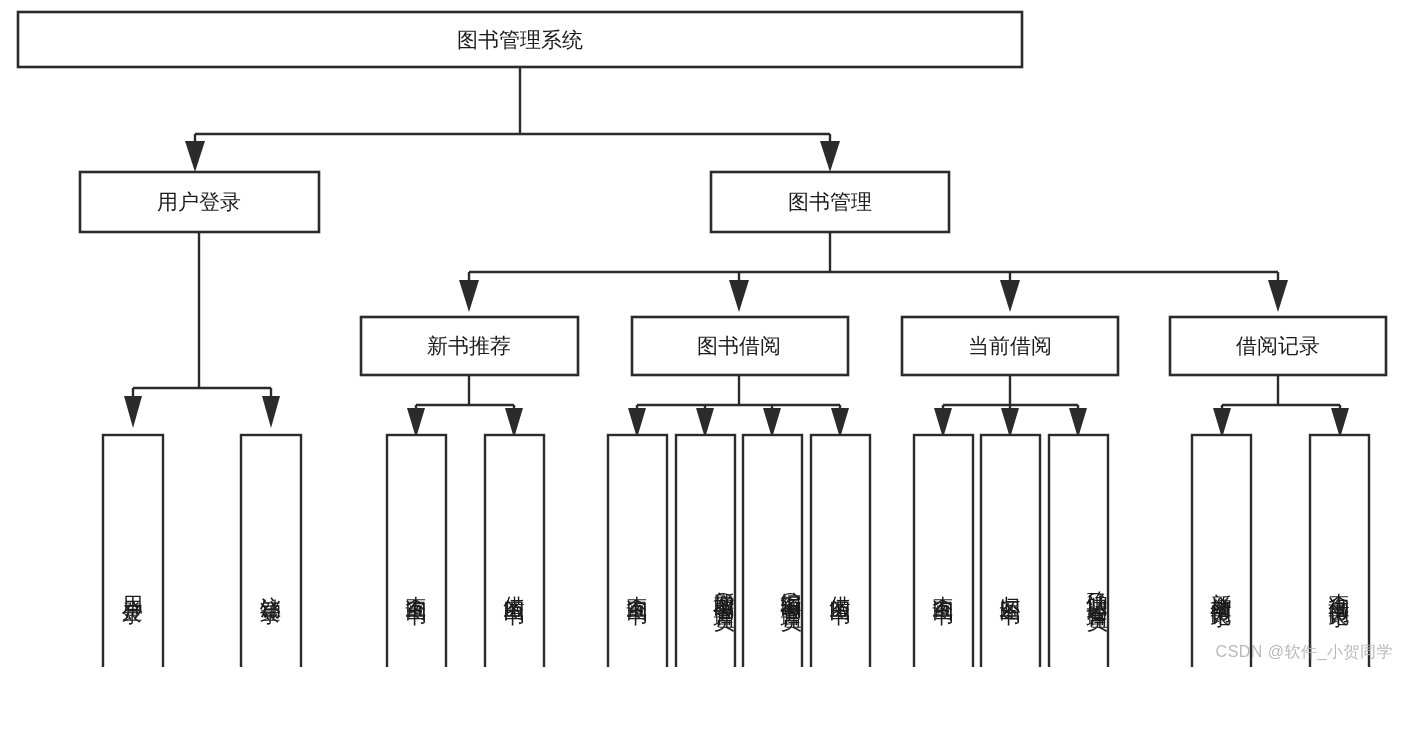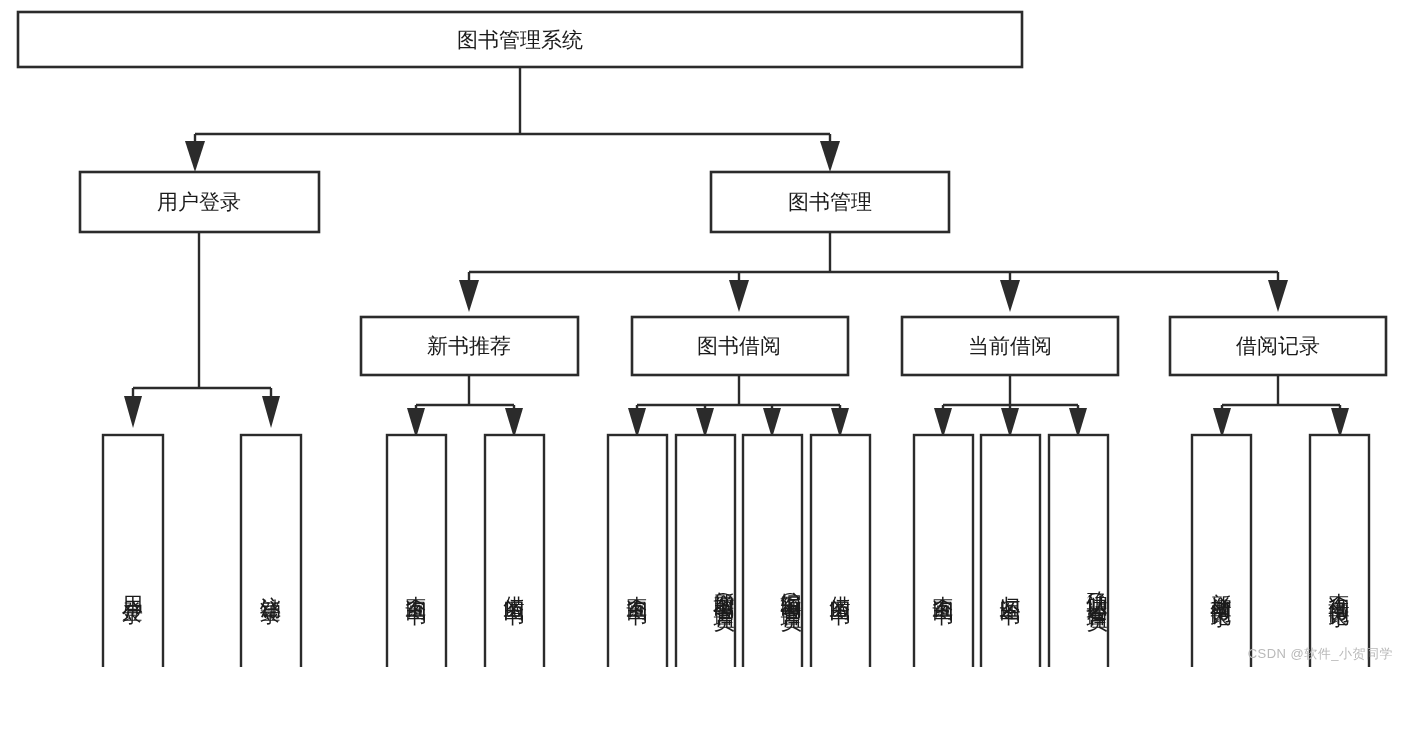--- a/index.html
+++ b/index.html
@@ -60,21 +60,21 @@
     white-space: nowrap;
     line-height: 1;
     text-align: center;
     pointer-events: none;
   }
   .watermark {
     position: absolute;
     right: 12px;
     bottom: 4px;
     font-family: "Liberation Sans", "DejaVu Sans", sans-serif;
-    font-size: 13px;
+    font-size: 16px;
     color: #b9b9b9;
     letter-spacing: 0.5px;
     user-select: none;
   }
 </style>
 </head>
 <body>
 
 <div id="stage">
 

